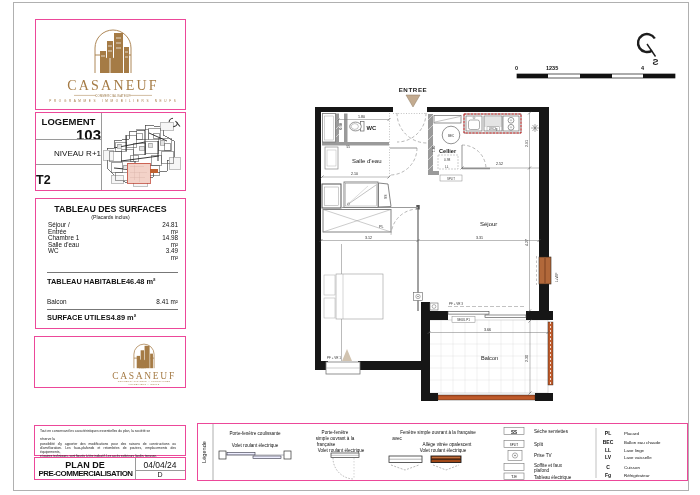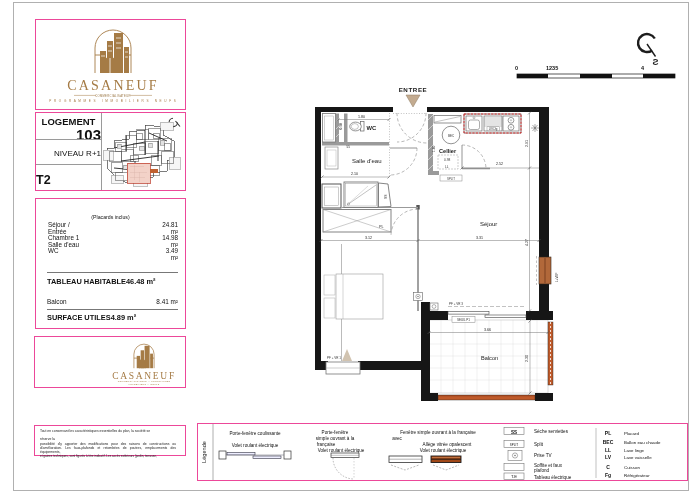--- a/index.html
+++ b/index.html
@@ -119,20 +119,21 @@
             <line x1="33" y1="52" x2="33" y2="67"></line>
    <line x1="38" y1="59" x2="38" y2="69"></line>
             <line x1="29" y1="64" x2="44" y2="64"></line>
   </g>
   <rect x="49" y="56" width="8" height="4" fill="#c06030" stroke="none"></rect>
  </svg>
  </div>
 </div>
 
 <div class="bx" style="left:35px;top:198px;width:151px;height:131px;">
+ <div class="abs" style="left:0;top:5px;width:149px;text-align:center;font-weight:bold;font-size:8.8px;">TABLEAU DES SURFACES</div>
  <div class="abs" style="left:0;top:14.5px;width:149px;text-align:center;font-size:5.2px;">(Placards inclus)</div>
  <div class="abs" style="left:12px;top:23px;width:125px;font-size:6.3px;line-height:6.6px;">Séjour /<br>Entrée<br>Chambre 1<br>Salle d'eau<br>WC</div>
  <div class="abs" style="left:12px;top:23px;width:130px;font-size:6.3px;line-height:6.6px;text-align:right;">24.81<br>m²<br>14.98<br>m²<br>3.49<br>m²</div>
  <div class="abs" style="left:11px;top:73px;width:131px;border-top:1px solid #777;"></div>
  <div class="abs" style="left:11px;top:78px;font-weight:bold;font-size:7.4px;">TABLEAU HABITABLE46.48 m²</div>
  <div class="abs" style="left:11px;top:99px;width:131px;font-size:6.4px;">Balcon<span style="float:right">8.41 m²</span></div>
  <div class="abs" style="left:11px;top:110px;width:131px;border-top:1px solid #777;"></div>
  <div class="abs" style="left:11px;top:113.5px;font-weight:bold;font-size:7.4px;">SURFACE UTILES4.89 m²</div>
 </div>
 
@@ -161,20 +162,28 @@
 </div>
 
 
 <div class="bx" style="left:34px;top:425px;width:152px;height:31px;font-size:3.4px;line-height:4.4px;color:#1a1a1a;">
  <div class="abs" style="left:5px;top:2.5px;width:136px;">Tout en conservant les caractéristiques essentielles du plan, la société se</div>
  <div class="abs" style="left:5px;top:11px;">réserve la</div>
  <div class="abs" style="left:5px;top:15.5px;width:136px;text-align:justify;">possibilité d'y apporter des modifications pour des raisons de constructions ou d'amélioration. Les faux-plafonds et retombées de poutres, emplacements des équipements,</div>
  <div class="abs" style="left:5px;top:27.5px;width:140px;white-space:nowrap;font-size:3.2px;transform:scaleX(0.95);transform-origin:0 0;">et gaines techniques, sont figurés à titre indicatif. Les accès extérieurs (jardin, terrasse,</div>
 </div>
 
+<div class="bx" style="left:34px;top:457px;width:152px;height:23px;">
+ <div class="abs" style="left:100px;top:0;width:0;height:21px;border-left:1px solid #9a9a9a;"></div>
+ <div class="abs" style="left:0;top:2px;width:100px;text-align:center;font-weight:bold;font-size:9px;">PLAN DE</div>
+ <div class="abs" style="left:1px;top:11px;width:99px;text-align:center;font-weight:bold;font-size:7.9px;letter-spacing:-0.5px;">PRE-COMMERCIALISATION</div>
+ <div class="abs" style="left:100px;top:1.5px;width:50px;text-align:center;font-size:8.5px;">04/04/24</div>
+ <div class="abs" style="left:100px;top:11.5px;width:50px;border-top:1px solid #9a9a9a;"></div>
+ <div class="abs" style="left:100px;top:12.5px;width:50px;text-align:center;font-size:7px;">D</div>
+</div>
 
 <svg class="abs" style="left:0;top:0;" width="700" height="495" viewBox="0 0 700 495">
 
 <g font-size="5.5" font-weight="bold" fill="#111" font-family="Liberation Sans">
  <text x="515" y="70">0</text>
         <text x="546" y="70">1235</text>
         <text x="641" y="70">4</text>
 </g>
 <rect x="517" y="74" width="158" height="4" fill="#fff" stroke="#111" stroke-width="0.7"></rect>
 <rect x="517" y="74" width="31" height="4" fill="#111"></rect>

